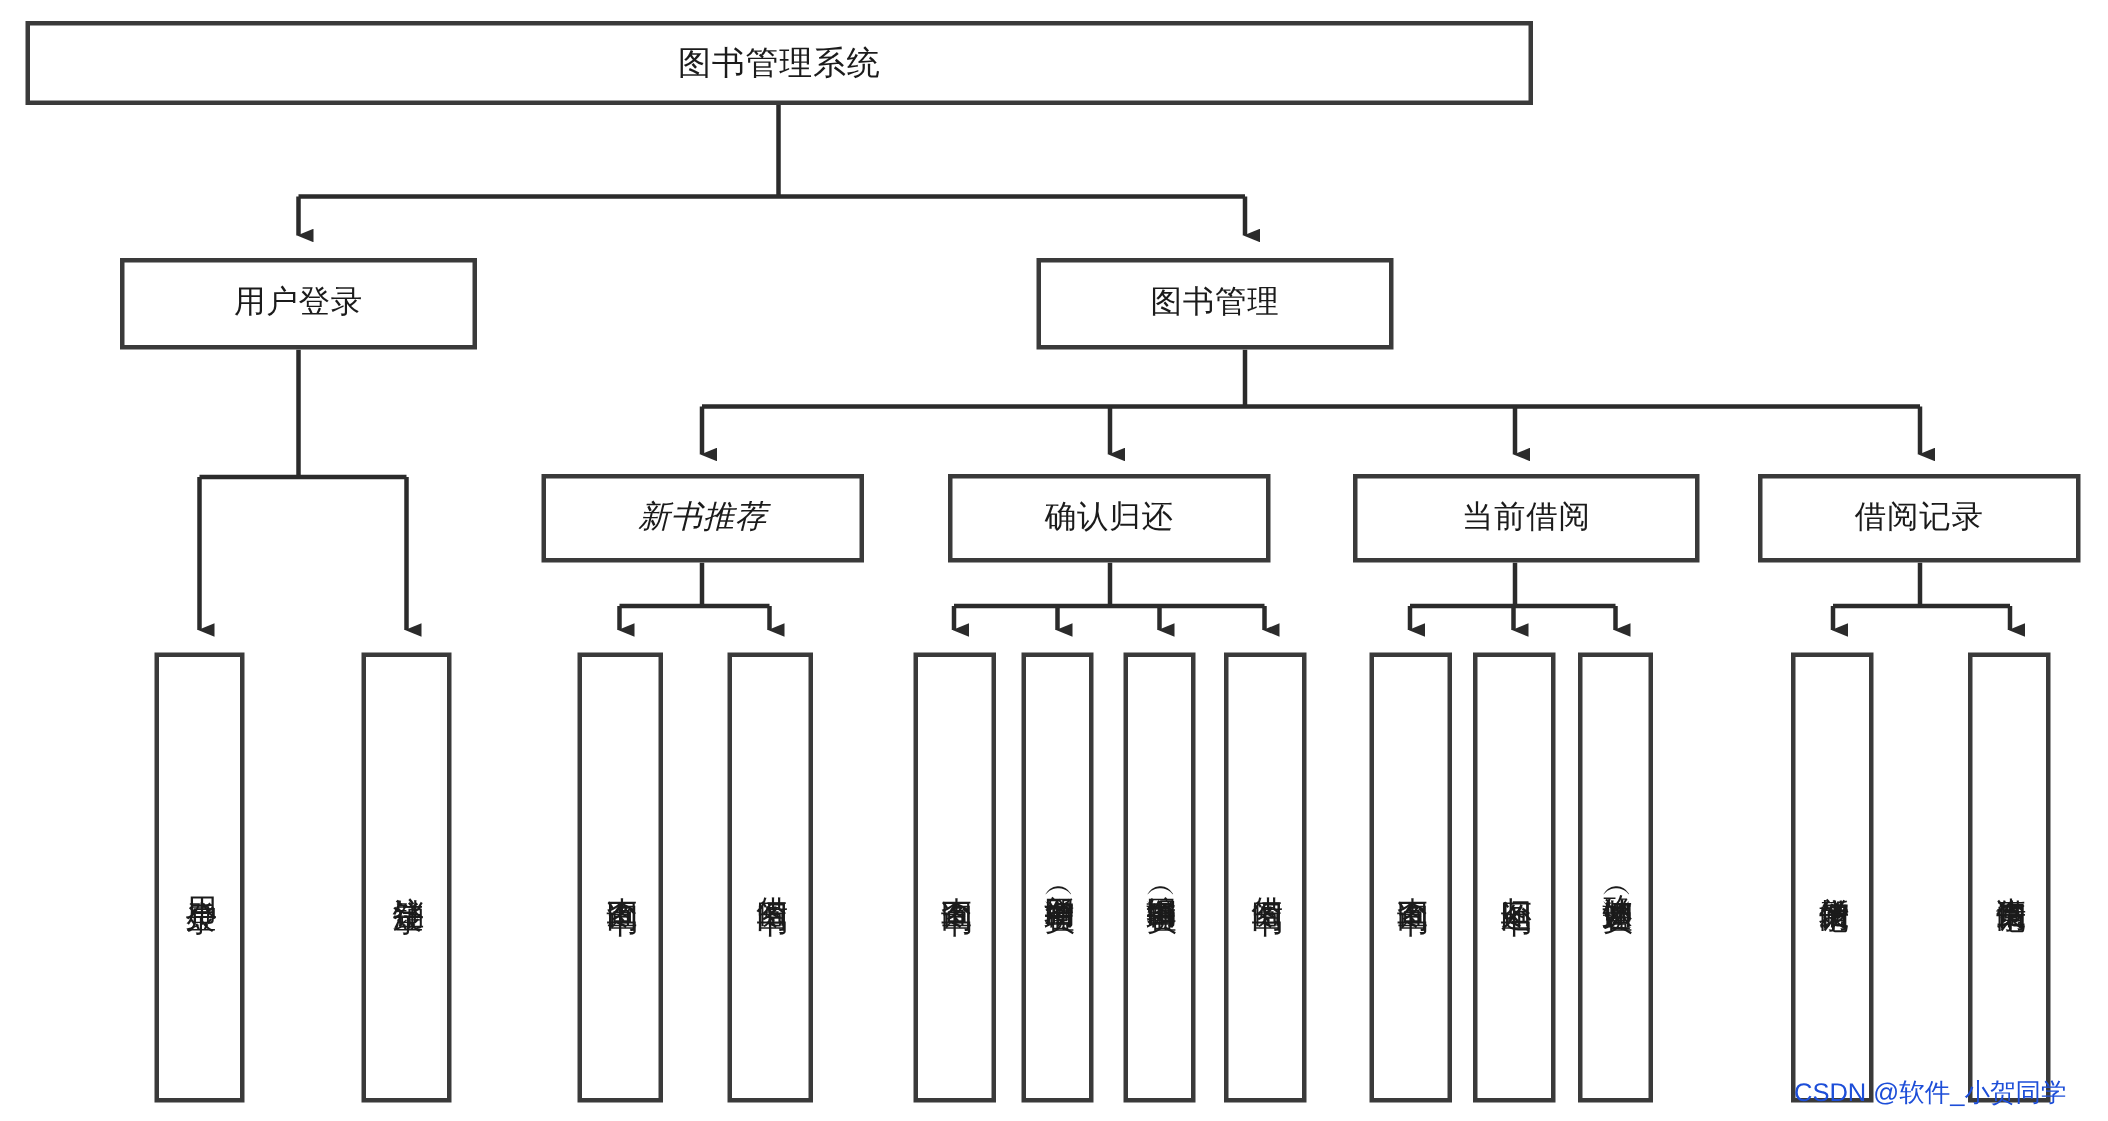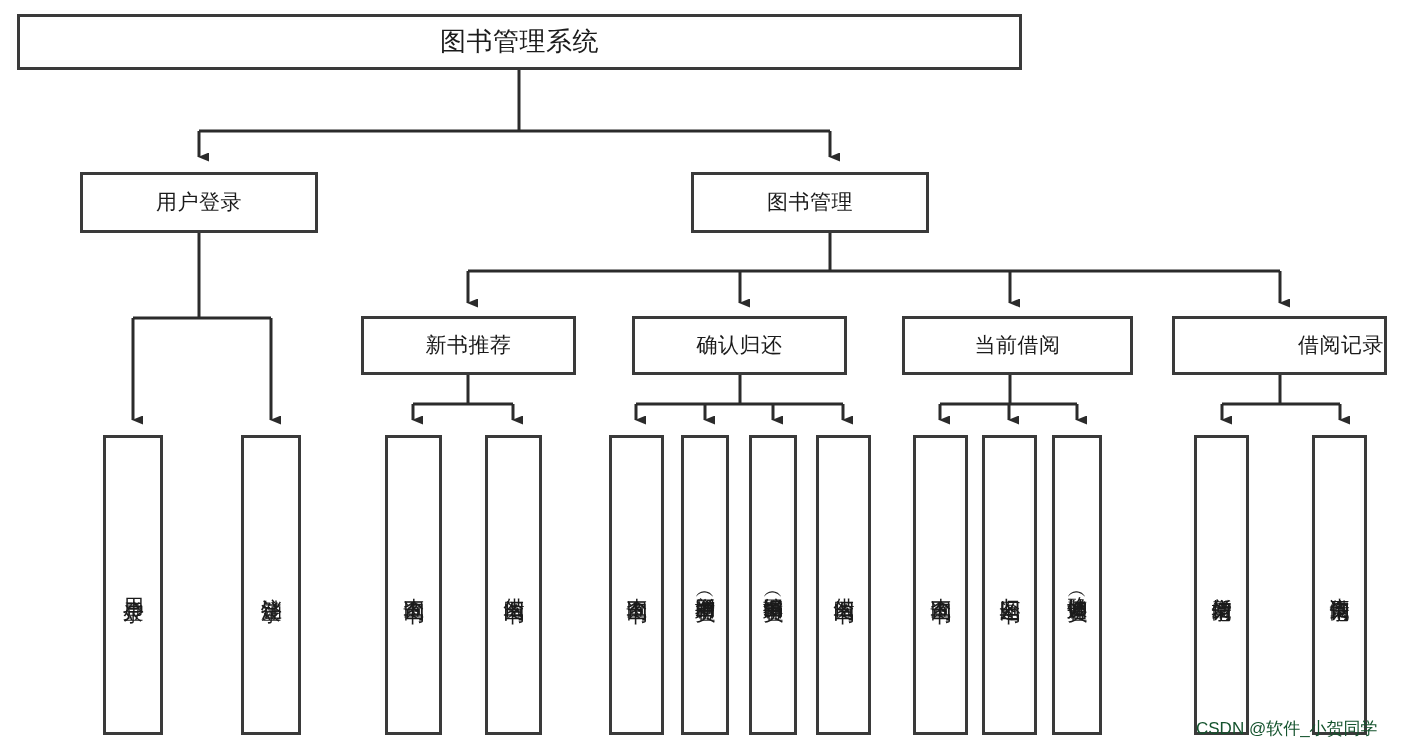--- a/index.html
+++ b/index.html
@@ -42,21 +42,21 @@
     text-align: center;
     line-height: 1.05;
     letter-spacing: 0.5px;
   }
   
   .node.horiz .label {
     font-size: 21px;
     white-space: nowrap;
   }
   .node.root .label {
-    font-size: 26px;
+    font-size: 22px;
     text-align: right;
   }
   
   .node.vert {
     align-items: center;
     justify-content: center;
   }
   .node.vert .label {
     writing-mode: vertical-rl;
     text-orientation: upright;
@@ -64,21 +64,21 @@
     line-height: 1.18;
     max-height: 100%;
     letter-spacing: 2px;
   }
   .node.vert.tall .label {
     font-size: 20px;
     letter-spacing: 1px;
   }
   .watermark {
     position: absolute;
-    color: #14532d;
+    color: #1d4ed8;
     font-size: 17px;
     white-space: nowrap;
     z-index: 3;
     font-family: "Liberation Sans", "DejaVu Sans", sans-serif;
   }
 </style>
 </head>
 <body>
 
 <div id="canvas">
@@ -139,33 +139,33 @@
   </div>
 
   <div class="node horiz" style="left:80px; top:172px; width:238px; height:61px;">
     <span class="label">用户登录</span>
   </div>
 
   <div class="node horiz" style="left:691px; top:172px; width:238px; height:61px;">
     <span class="label">图书管理</span>
   </div>
 
-  <div class="node horiz" style="left:361px; top:316px; width:215px; height:59px;">
+  <div class="node horiz" style="left:361px; top:316px; width:215px; height:59px;font-style:italic;">
     <span class="label">新书推荐</span>
   </div>
 
   <div class="node horiz" style="left:632px; top:316px; width:215px; height:59px;">
     <span class="label">确认归还</span>
   </div>
 
   <div class="node horiz" style="left:902px; top:316px; width:231px; height:59px;">
     <span class="label">当前借阅</span>
   </div>
 
-  <div class="node horiz" style="left:1172px; top:316px; width:215px; height:59px;justify-content:flex-end;">
+  <div class="node horiz" style="left:1172px; top:316px; width:215px; height:59px;">
     <span class="label">借阅记录</span>
   </div>
 
   <div class="node vert" style="left:103px; top:435px; width:60px; height:300px;">
     <span class="label">用户登录</span>
   </div>
 
   <div class="node vert" style="left:241px; top:435px; width:60px; height:300px;">
     <span class="label">注销登录</span>
   </div>

